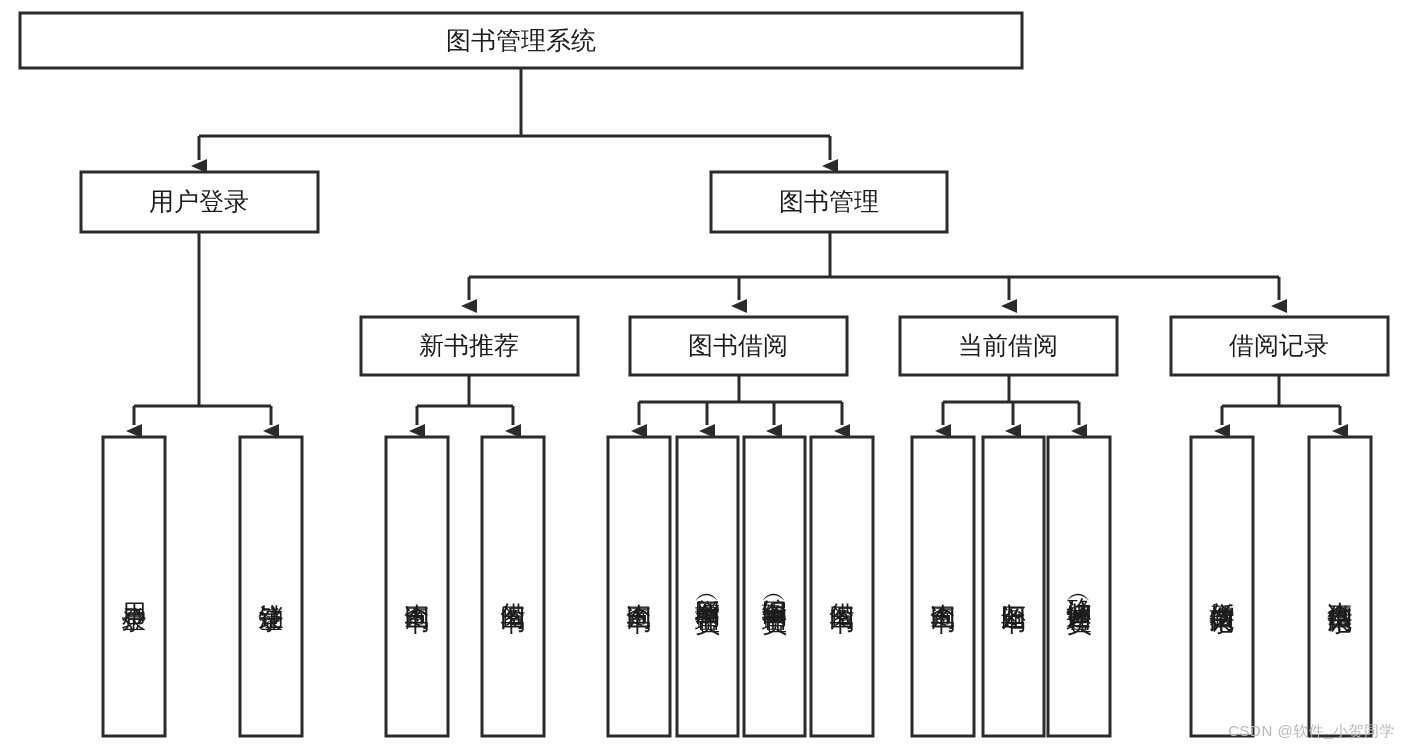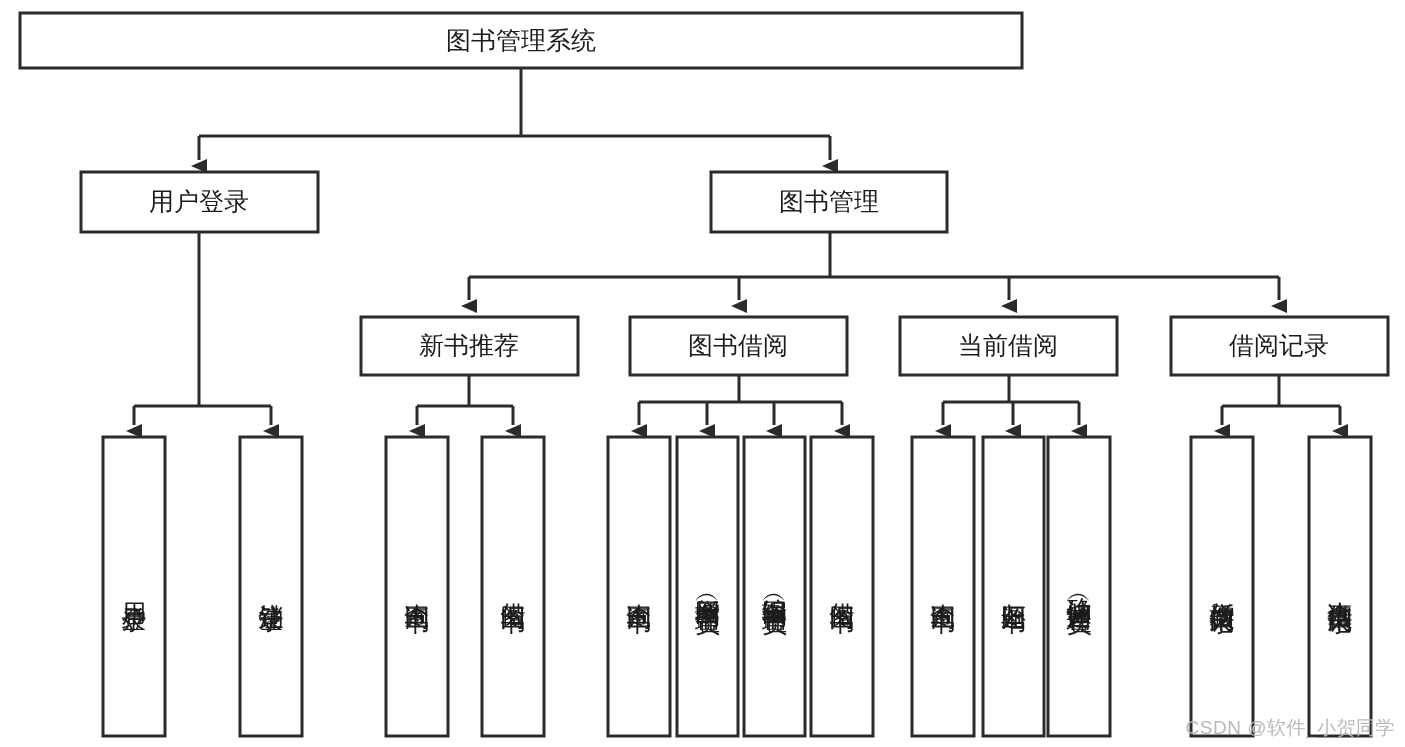--- a/index.html
+++ b/index.html
@@ -53,21 +53,21 @@
     font-size: 25px;
     line-height: 1;
     color: #1c1c1c;
     white-space: nowrap;
     pointer-events: none;
   }
   .watermark {
     position: absolute;
     right: 10px;
     bottom: 6px;
-    font-size: 19px;
+    font-size: 15px;
     color: #b9b9b9;
     font-family: "Liberation Sans", "DejaVu Sans", sans-serif;
     letter-spacing: 0.5px;
     white-space: nowrap;
   }
 </style>
 </head>
 <body>
 
 <div id="diagram-root">

